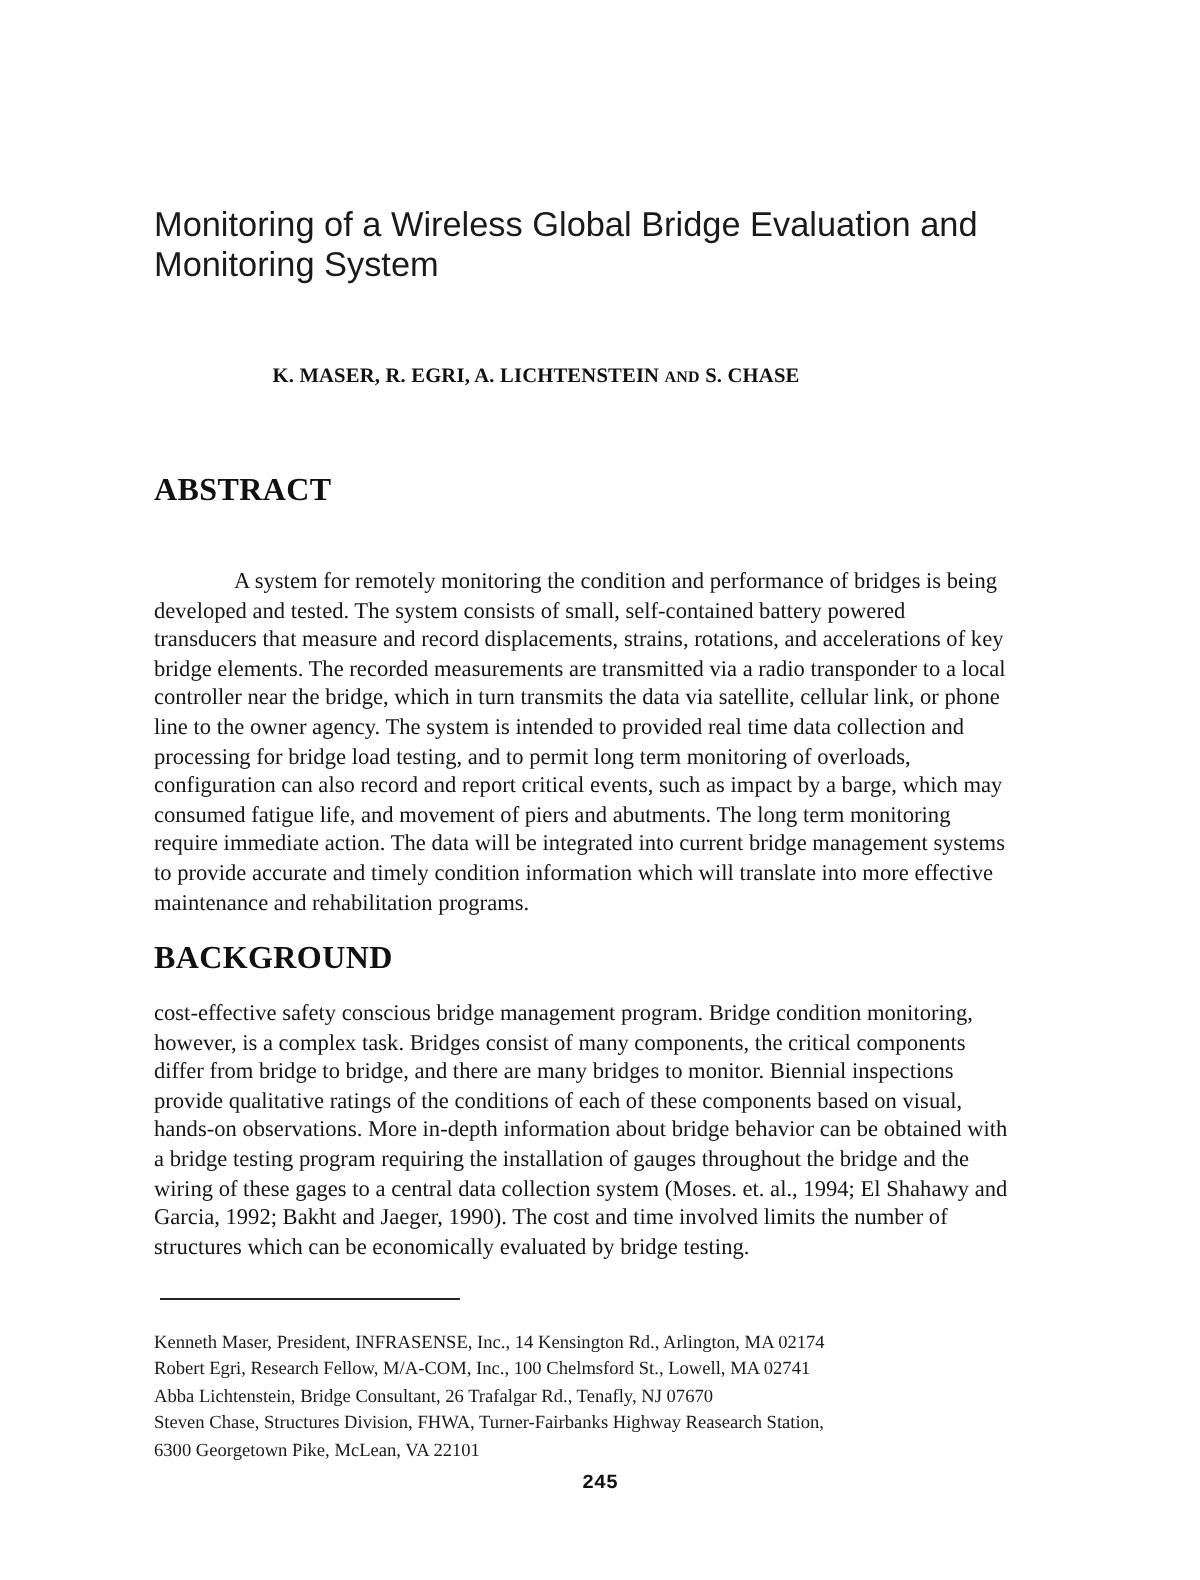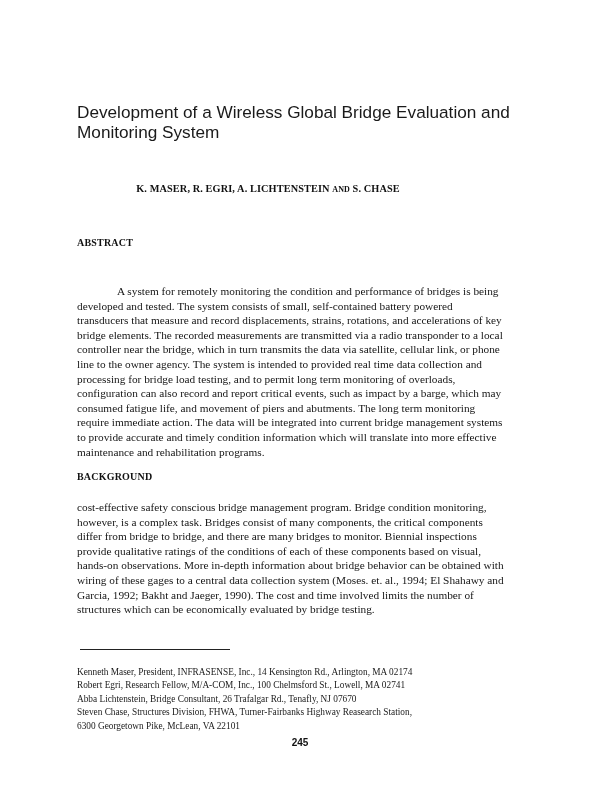--- a/index.html
+++ b/index.html
@@ -12,50 +12,50 @@
     }
     .title .line { display: block; white-space: nowrap; }
     .authors {
       position: absolute; left: 0; top: 183px; width: 536px; text-align: center;
       font-family: "Liberation Serif", serif; font-size: 10.3px; font-weight: bold;
       letter-spacing: 0.1px; color: #111;
     }
     .authors .and { font-size: 8px; }
     .heading {
       position: absolute; left: 77px;
-      font-family: "Liberation Serif", serif; font-size: 10px; font-weight: bold; color: #111;
+      font-family: "Liberation Serif", serif; font-size: 16px; font-weight: bold; color: #111;
       letter-spacing: 0.2px;
     }
     .para {
       position: absolute; left: 77px; width: 460px;
       font-family: "Liberation Serif", serif; font-size: 11.3px; line-height: 14.6px; color: #151515;
     }
     .para .line { display: block; white-space: nowrap; height: 14.6px; }
     .para .line.indent { padding-left: 40px; }
     .rule {
       position: absolute; left: 80px; top: 649px; width: 150px; height: 0;
       border-top: 1px solid #222;
     }
     .footnote {
       position: absolute; left: 77px; top: 666px; width: 470px;
       font-family: "Liberation Serif", serif; font-size: 9.3px; line-height: 13.4px; color: #1a1a1a;
     }
     .footnote .line { display: block; white-space: nowrap; font-family: Liberation Serif, serif; }
     .pagenum {
       position: absolute; left: 0; top: 737px; width: 600px; text-align: center;
-      font-family: Liberation Sans, sans-serif; font-size: 10px; font-weight: bold; color: #111;
+      font-family: Liberation Mono, monospace; font-size: 10px; font-weight: bold; color: #111;
     }
   </style>
 </head>
 <body>
 
 <div class="page">
 
   <h1 class="title">
-    <span class="line">Development of a Wireless Global Bridge Evaluation and</span>
+    <span class="line">Monitoring of a Wireless Global Bridge Evaluation and</span>
     <span class="line">Monitoring System</span>
   </h1>
 
   <div class="authors">
     <span>K. MASER, R. EGRI, A. LICHTENSTEIN </span><span class="and">AND</span><span> S. CHASE</span>
   </div>
 
   <div class="heading" style="top:237px;">ABSTRACT</div>
 
   <div class="para" style="top:266px;margin-top:18px;">
@@ -74,20 +74,21 @@
   </div>
 
   <div class="heading" style="top:471px;">BACKGROUND</div>
 
   <div class="para" style="top:500px;">
     <span class="line">cost-effective safety conscious bridge management program. Bridge condition monitoring,</span>
     <span class="line">however, is a complex task. Bridges consist of many components, the critical components</span>
     <span class="line">differ from bridge to bridge, and there are many bridges to monitor. Biennial inspections</span>
     <span class="line">provide qualitative ratings of the conditions of each of these components based on visual,</span>
     <span class="line">hands-on observations. More in-depth information about bridge behavior can be obtained with</span>
+    <span class="line">a bridge testing program requiring the installation of gauges throughout the bridge and the</span>
     <span class="line">wiring of these gages to a central data collection system (Moses. et. al., 1994; El Shahawy and</span>
     <span class="line">Garcia, 1992; Bakht and Jaeger, 1990). The cost and time involved limits the number of</span>
     <span class="line">structures which can be economically evaluated by bridge testing.</span>
   </div>
 
   <div class="rule"></div>
 
   <div class="footnote">
     <span class="line">Kenneth Maser, President, INFRASENSE, Inc., 14 Kensington Rd., Arlington, MA 02174</span>
     <span class="line">Robert Egri, Research Fellow, M/A-COM, Inc., 100 Chelmsford St., Lowell, MA 02741</span>

